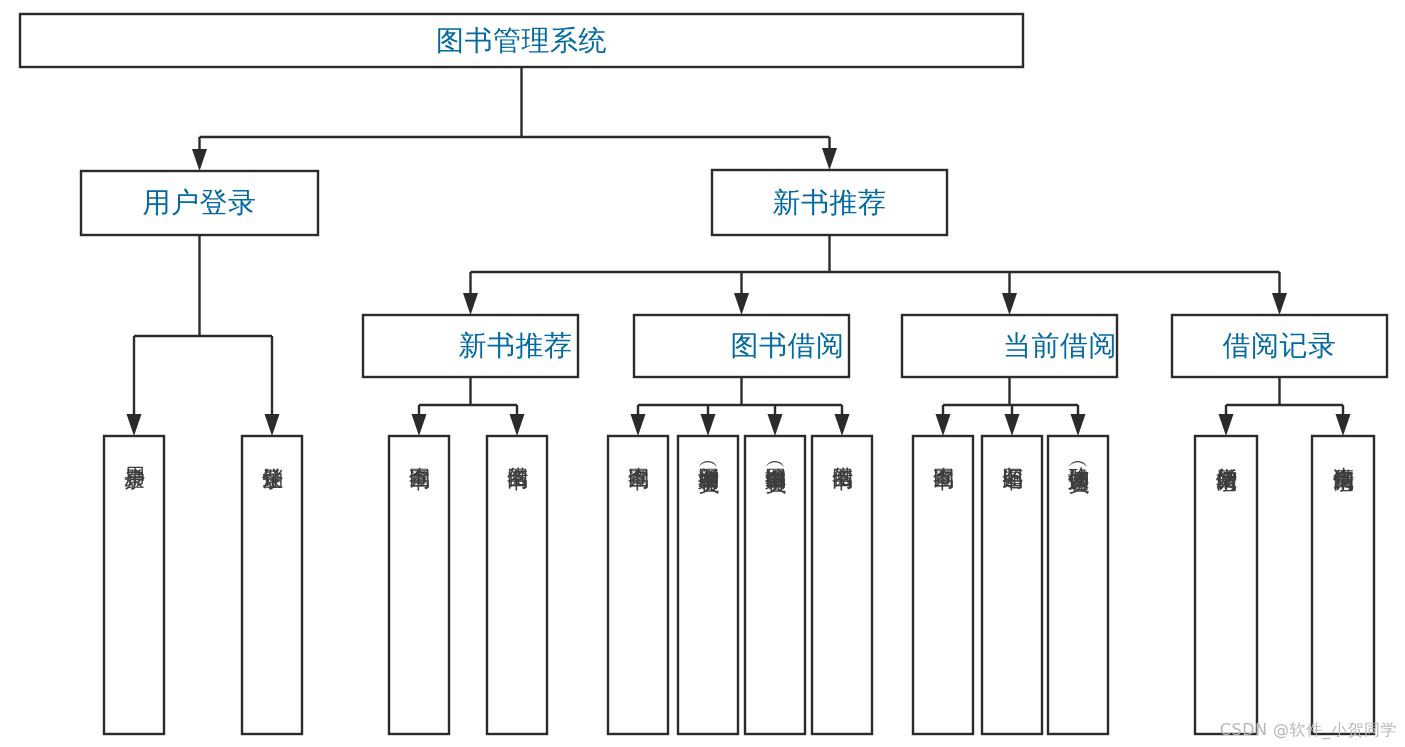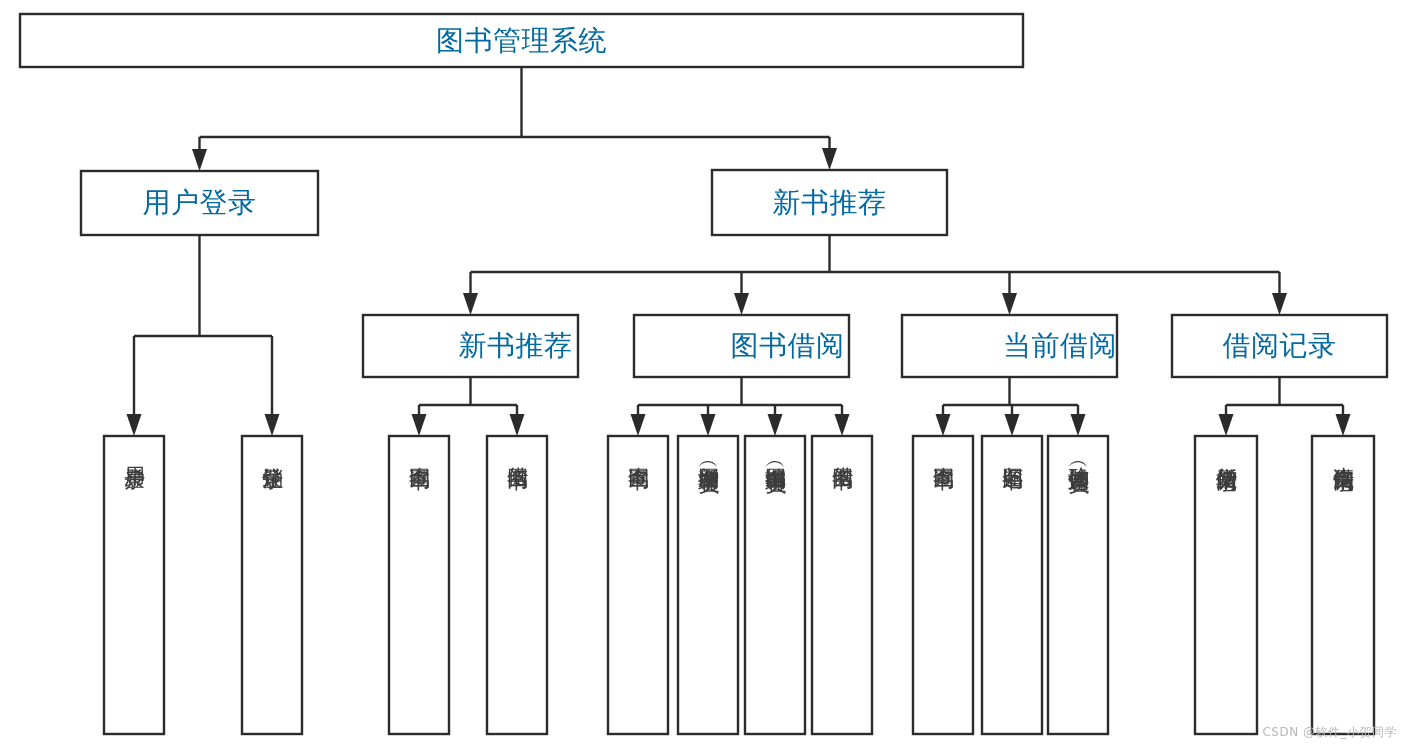--- a/index.html
+++ b/index.html
@@ -70,21 +70,21 @@
     font-size: 28px;
     color: #0369a1;
     white-space: nowrap;
     letter-spacing: 0.5px;
     font-family: "DejaVu Sans", "Liberation Sans", sans-serif;
   }
   .watermark {
     position: absolute;
     right: 8px;
     bottom: 6px;
-    font-size: 12px;
+    font-size: 16px;
     color: #b8b8b8;
     letter-spacing: 0.5px;
     white-space: nowrap;
     font-family: "DejaVu Sans", "Liberation Sans", sans-serif;
   }
 </style>
 </head>
 <body>
 
 <div id="diagram-root">

